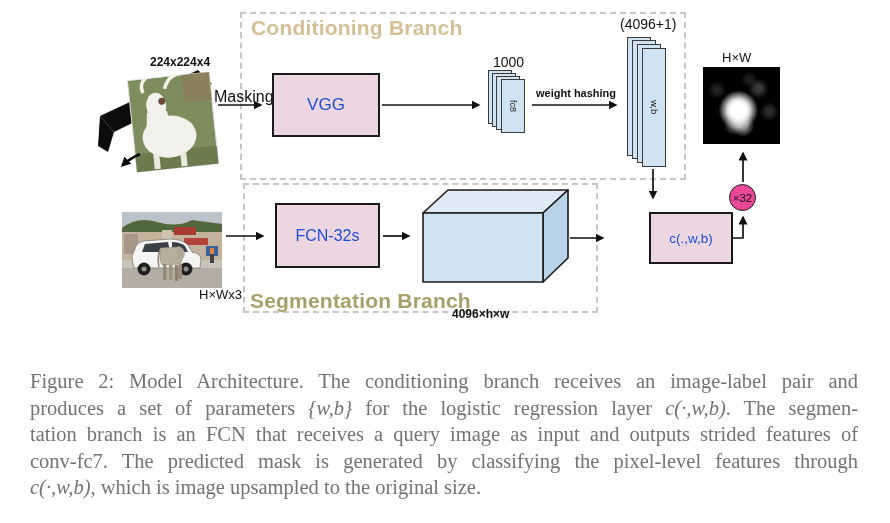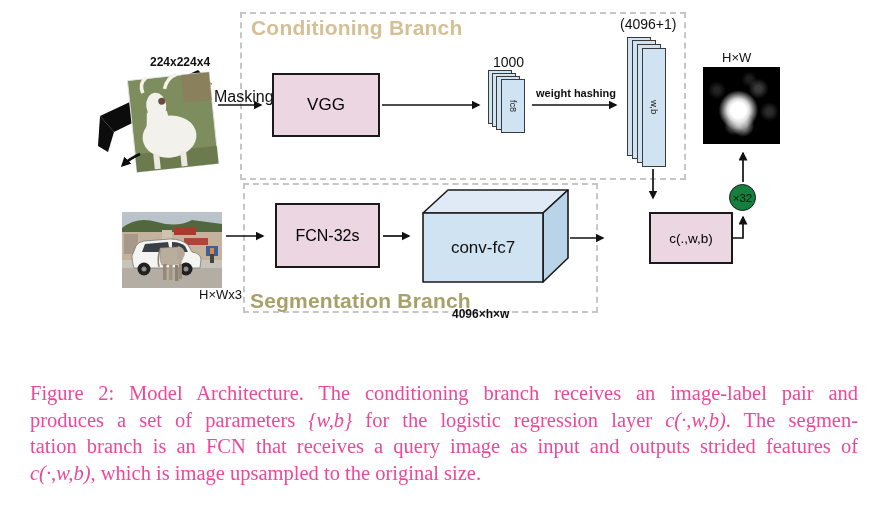--- a/index.html
+++ b/index.html
@@ -4,39 +4,39 @@
 <style>
   html,body{margin:0;padding:0;background:#fff;}
   .stage{position:relative;width:890px;height:523px;background:#ffffff;
          font-family:"Liberation Sans",sans-serif;overflow:hidden;}
   .abs{position:absolute;}
   .dashed-box{position:absolute;border:2px dashed #c6c6c6;box-sizing:border-box;}
   .branch-title{position:absolute;font-weight:bold;font-size:21px;letter-spacing:.2px;white-space:nowrap;}
   .title-cond{color:#d5bf95;}
   .title-seg{color:#a7a169;}
   .pinkbox{position:absolute;background:#ecd6e1;border:2px solid #1a1a1a;box-sizing:border-box;
-           display:flex;align-items:center;justify-content:center;color:#000000;}
+           display:flex;align-items:center;justify-content:center;color:#1d4ed8;}
   .lbl{position:absolute;color:#101010;white-space:nowrap;}
   .plate{position:absolute;background:#cfe3f2;border:1.3px solid #3a3a3a;box-sizing:border-box;}
   .vtext{writing-mode:vertical-rl;text-orientation:mixed;color:#222;width:100%;height:100%;
          display:flex;align-items:center;justify-content:center;}
   .heatmap{position:absolute;left:703px;top:67px;width:77px;height:77px;background-color:#000;
     background-image:
       radial-gradient(circle at 46% 56%, rgba(255,255,255,1) 0 13%, rgba(255,255,255,.85) 19%, rgba(255,255,255,0) 33%),
       radial-gradient(circle at 52% 76%, rgba(255,255,255,.55) 0 5%, rgba(255,255,255,0) 16%),
       radial-gradient(circle at 40% 76%, rgba(255,255,255,.35) 0 4%, rgba(255,255,255,0) 13%),
       radial-gradient(circle at 72% 28%, rgba(190,190,190,.30) 0 4%, rgba(190,190,190,0) 13%),
       radial-gradient(circle at 18% 30%, rgba(160,160,160,.22) 0 3%, rgba(160,160,160,0) 11%),
       radial-gradient(circle at 86% 58%, rgba(170,170,170,.25) 0 4%, rgba(170,170,170,0) 12%),
       radial-gradient(circle at 60% 16%, rgba(150,150,150,.2) 0 3%, rgba(150,150,150,0) 10%);}
   .upsample-circle{position:absolute;left:729px;top:184px;width:27px;height:27px;border-radius:50%;
-    background:#15803d;border:1.6px solid #1a1a1a;box-sizing:border-box;
+    background:#ec4899;border:1.6px solid #1a1a1a;box-sizing:border-box;
     display:flex;align-items:center;justify-content:center;font-size:11.5px;color:#101010;}
-  .caption{position:absolute;left:30px;top:380px;width:828px;
-    font-family:"Liberation Serif",serif;font-size:20.5px;line-height:26.5px;color:#ec4899;}
+  .caption{position:absolute;left:30px;top:368px;width:828px;
+    font-family:"Liberation Serif",serif;font-size:20.5px;line-height:26.5px;color:#737373;}
   .cap-line{text-align:justify;text-align-last:justify;}
   .cap-line:last-child{text-align-last:left;}
   .math{font-style:italic;}
   svg{display:block;}
   .overlay{position:absolute;left:0;top:0;pointer-events:none;}
 </style>
 </head>
 <body>
 
 <div class="stage">
@@ -165,33 +165,31 @@
     <span>FCN-32s</span>
   </div>
 
   <svg class="abs" style="left:420px;top:186px;" width="152" height="100" viewBox="0 0 152 100">
     <g stroke="#1a1a1a" stroke-width="1.6" stroke-linejoin="round">
       <polygon points="3,27 28,4 148,4 123,27" fill="#dfeaf6"></polygon>
       <polygon points="123,27 148,4 148,72 123,96" fill="#b9d3e8"></polygon>
       <rect x="3" y="27" width="120" height="69" fill="#cfe3f2"></rect>
     </g>
   </svg>
-  <div class="abs" style="left:423px;top:213px;width:120px;height:69px;display:flex;align-items:center;justify-content:center;font-size:17px;color:#101010;">
-    <span>conv-fc7</span>
-  </div>
   <div class="lbl" style="left:452px;top:286px;font-size:12px;font-weight:bold;margin-top:21px;">4096×h×w</div>
 
   <div class="pinkbox" style="left:649px;top:212px;width:84px;height:52px;font-size:13.5px;">
     <span>c(.,w,b)</span>
   </div>
 
   <div class="upsample-circle">
     <span>×32</span>
   </div>
 
   <div class="caption">
       <div class="cap-line"><span>Figure 2: Model Architecture. The conditioning branch receives an image-label pair and</span></div>
       <div class="cap-line"><span>produces a set of parameters </span><span class="math">{w,b}</span><span> for the logistic regression layer </span><span class="math">c(·,w,b)</span><span>. The segmen-</span></div>
       <div class="cap-line"><span>tation branch is an FCN that receives a query image as input and outputs strided features of</span></div>
+      <div class="cap-line"><span>conv-fc7. The predicted mask is generated by classifying the pixel-level features through</span></div>
       <div class="cap-line"><span class="math">c(·,w,b)</span><span>, which is image upsampled to the original size.</span></div>
     </div>
 
 </div>
 
 </body></html>

